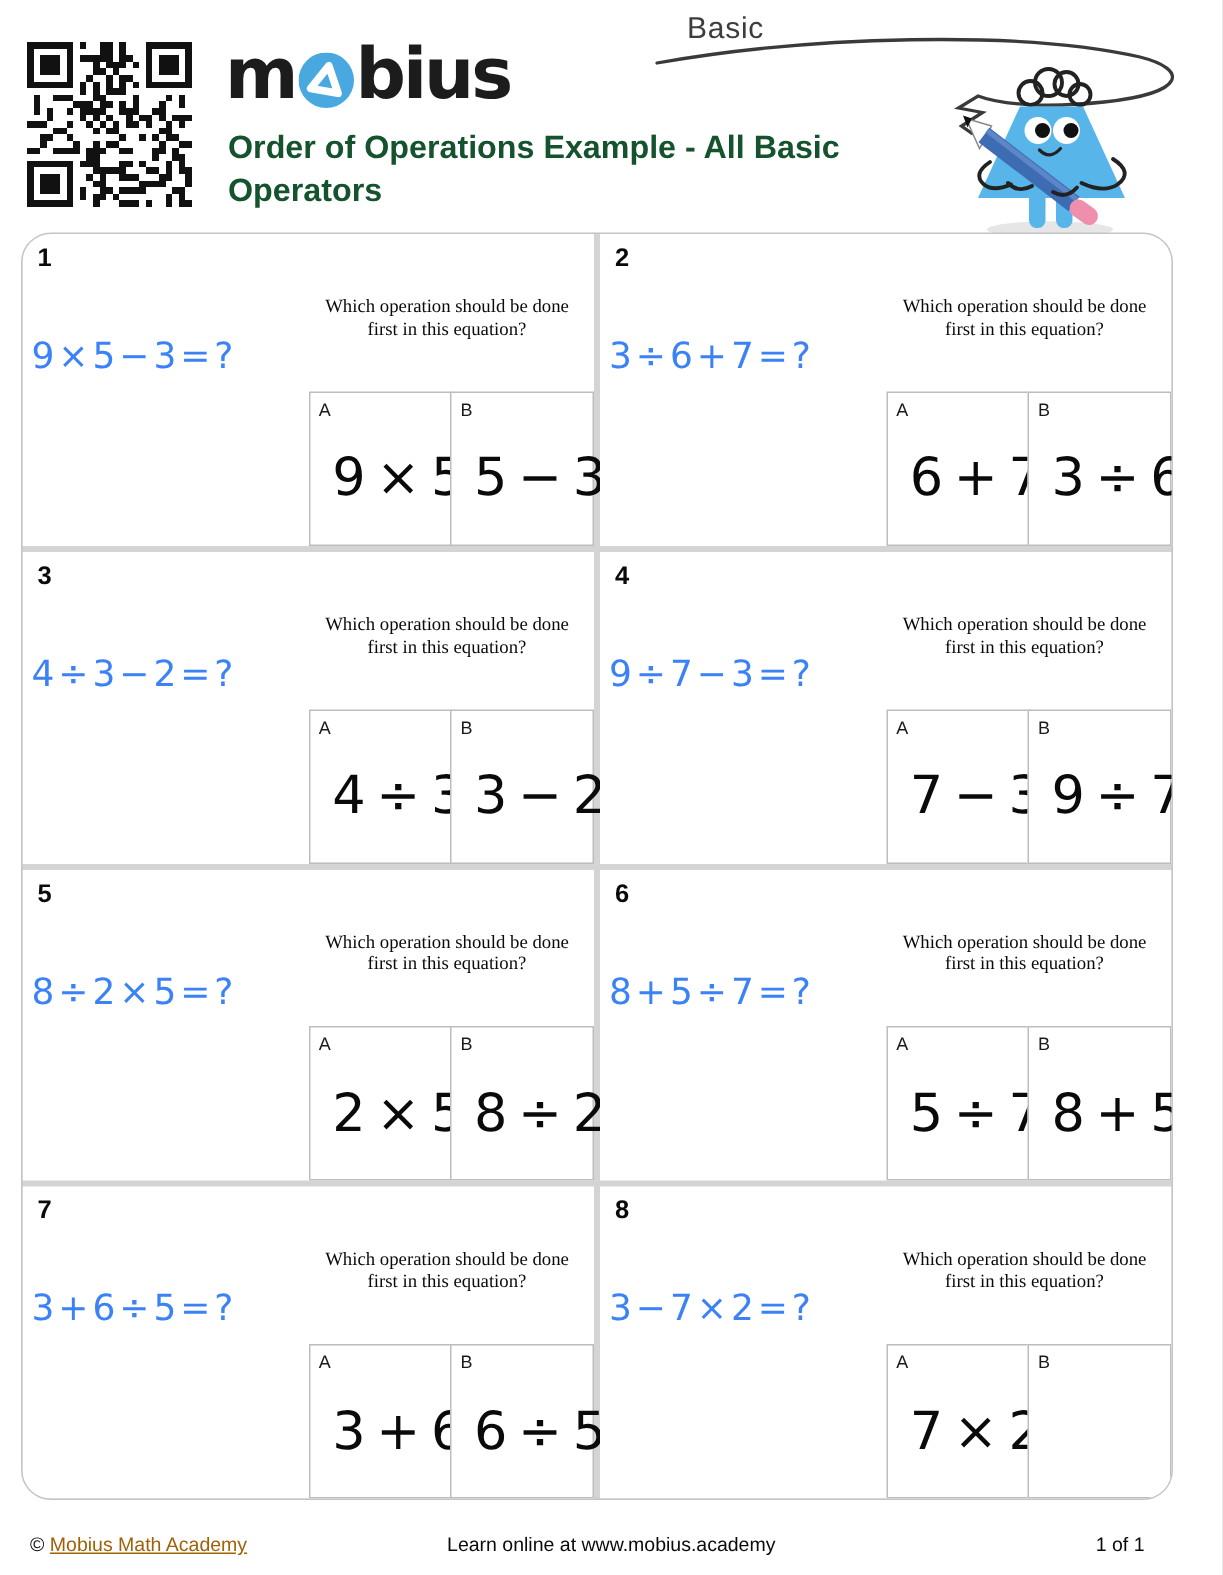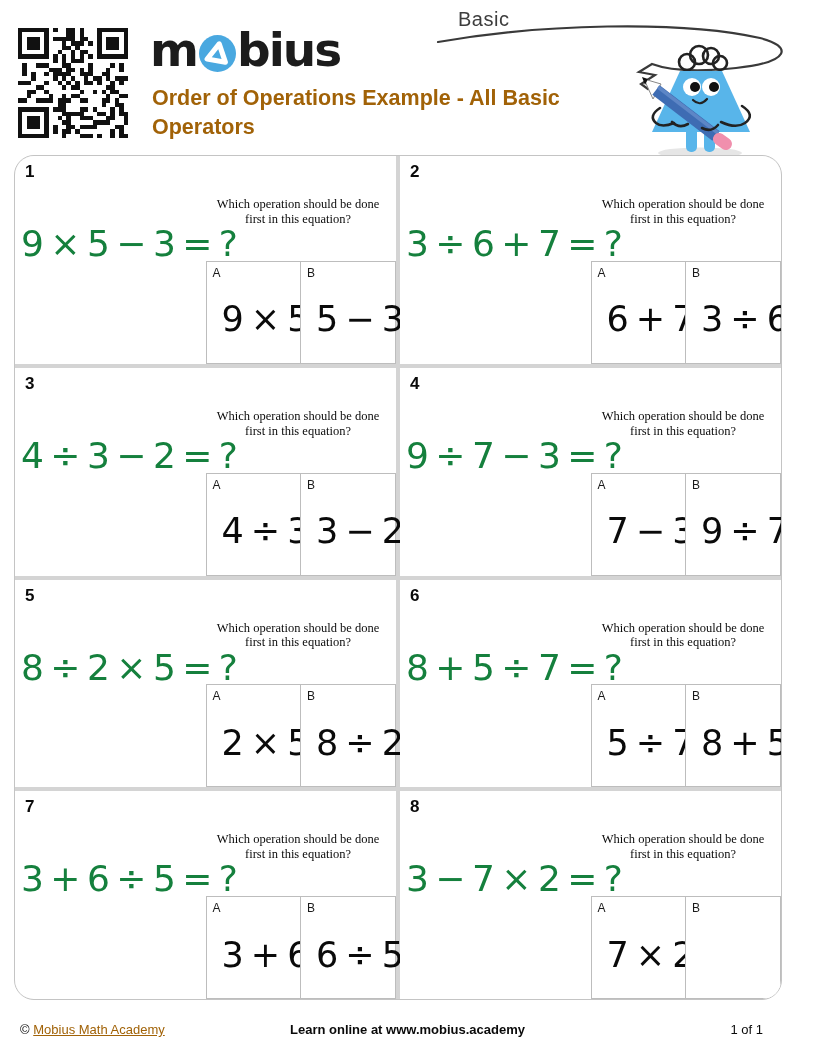--- a/index.html
+++ b/index.html
@@ -7,50 +7,50 @@
     width:815px;height:1050px;background:#ffffff;position:relative;
     font-family:"Liberation Sans", sans-serif;color:#111;overflow:hidden;
   }
   
   .qr{position:absolute;left:18px;top:28px;width:110px;height:110px;}
   .logo{position:absolute;left:150px;top:22px;display:flex;align-items:center;
         font-weight:800;font-size:47px;letter-spacing:-2px;color:#1c1c1c;
         font-family:"DejaVu Sans", sans-serif;}
   .logo .orb{width:37px;height:37px;margin:8px 1px 0 2px;}
   .title{position:absolute;left:152px;top:84px;width:490px;
-         font-size:21.5px;font-weight:bold;line-height:1.37;color:#a16207;}
+         font-size:21.5px;font-weight:bold;line-height:1.37;color:#14532d;}
   .name-label{position:absolute;left:458px;top:8px;font-size:20px;color:#3d3d3d;letter-spacing:.5px;}
   .swirl{position:absolute;left:430px;top:18px;width:380px;height:80px;}
   .mascot{position:absolute;left:600px;top:40px;width:215px;height:120px;}
 
   
   .grid{
     position:absolute;left:14px;top:155px;width:766px;height:843px;
     display:grid;grid-template-columns:1fr 1fr;grid-template-rows:repeat(4,1fr);
     gap:4px;background:#d4d4d4;border:1.5px solid #c4c4c4;border-radius:20px;overflow:hidden;
   }
   .cell{background:#ffffff;position:relative;}
   .num{position:absolute;left:10px;top:6px;font-size:17px;font-weight:bold;color:#0a0a0a;}
   .prompt{position:absolute;right:4px;top:41px;width:188px;text-align:center;
           font-size:12.5px;line-height:1.18;color:#0a0a0a;font-family:Liberation Serif, serif;}
-  .eq{position:absolute;left:6px;top:68px;font-size:36px;line-height:1.1;
-      font-family:"DejaVu Sans", sans-serif;color:#15803d;word-spacing:-5px;white-space:nowrap;}
+  .eq{position:absolute;left:6px;top:68px;font-size:24px;line-height:1.1;
+      font-family:"DejaVu Sans", sans-serif;color:#3b82f6;word-spacing:-5px;white-space:nowrap;}
   .opts{position:absolute;right:0;bottom:0;display:flex;}
   .opt{width:94px;height:101px;border:1.5px solid #bdbdbd;background:#fff;position:relative;
        display:flex;align-items:center;justify-content:center;}
   .opt + .opt{margin-left:-1.5px;}
   .opt .tag{position:absolute;left:6px;top:4px;font-size:12px;color:#1a1a1a;}
   .opt .val{font-size:35px;margin-top:14px;font-family:"DejaVu Sans", sans-serif;
             color:#0a0a0a;word-spacing:-4px;white-space:nowrap;margin-left:24px;}
 
   
   .footer{position:absolute;left:0;top:1022px;width:100%;font-size:13px;color:#0a0a0a;}
   .footer .left{position:absolute;left:20px;top:0;}
   .footer .left a{color:#a16207;text-decoration:underline;cursor:pointer;}
-  .footer .center{position:absolute;left:50%;transform:translateX(-50%);top:0;font-weight:bold;}
+  .footer .center{position:absolute;left:50%;transform:translateX(-50%);top:0;}
   .footer .right{position:absolute;right:52px;top:0;}
 </style>
 </head>
 <body>
 
 <div class="qr"><svg viewBox="0 0 25 25" width="110" height="110" shape-rendering="crispEdges" fill="#111">
       <rect x="8" y="0" width="1" height="1"></rect>
       <rect x="11" y="0" width="1" height="1"></rect>
       <rect x="12" y="0" width="1" height="1"></rect>
       <rect x="14" y="0" width="1" height="1"></rect>

